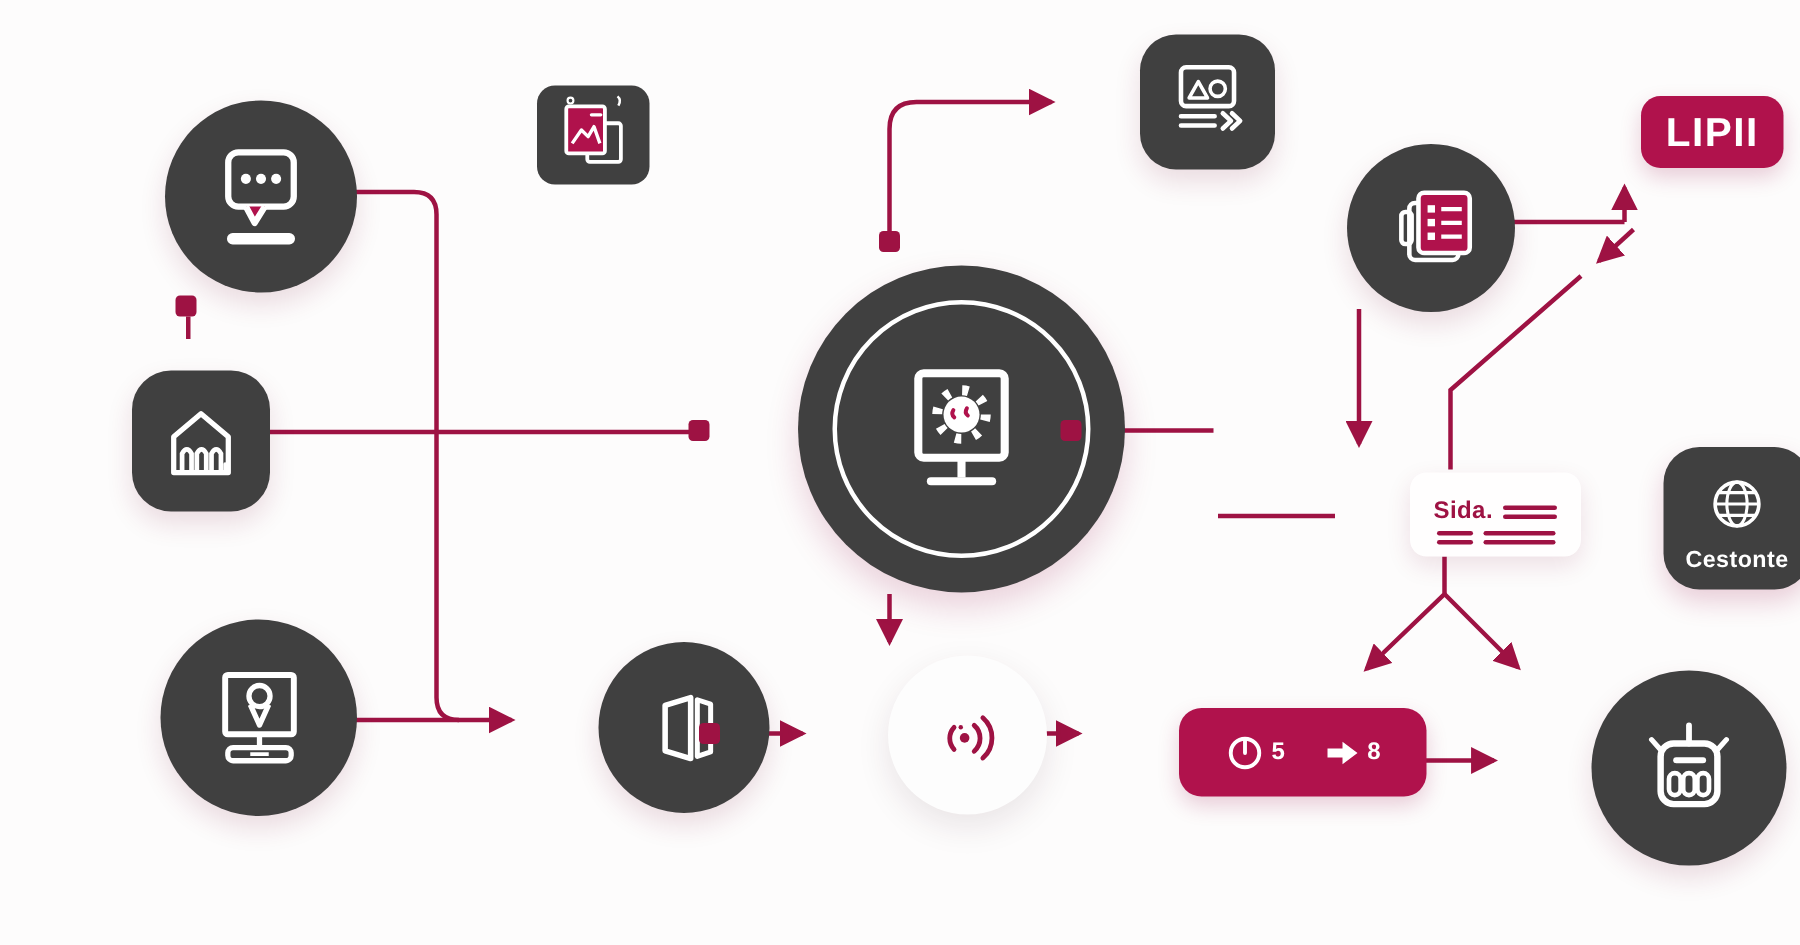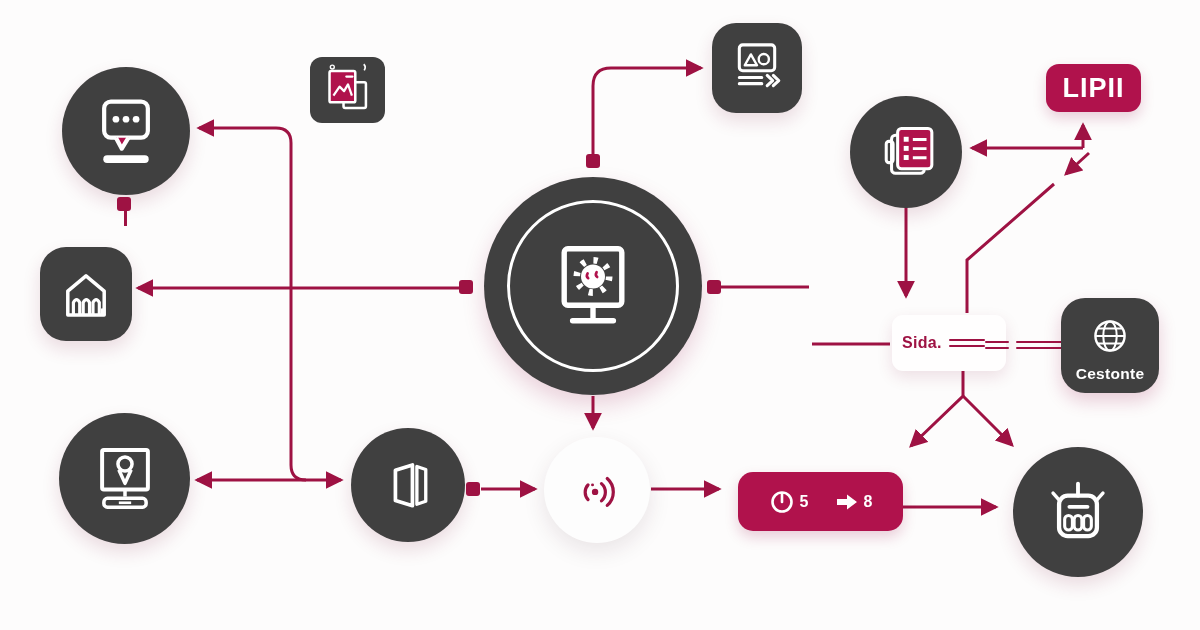--- a/index.html
+++ b/index.html
@@ -1,38 +1,38 @@
 <!DOCTYPE html>
 <html><head>
 <meta charset="utf-8">
 <style>
   html,body{margin:0;padding:0;}
   body{
     width:1200px;height:630px;position:relative;overflow:hidden;
     background:#fdfcfc;
     font-family:"Liberation Sans", sans-serif;
   }
-  .node{position:absolute;display:flex;align-items:center;justify-content:center;}
+  .node{position:absolute;display:flex;align-items:center;justify-content:center;margin-left:48px;}
   .crimson{background:#404040;}
   .circle{border-radius:50%;}
   .tile{border-radius:24px;}
   .node svg{display:block;}
   
   .hub{box-shadow:0 10px 22px rgba(150,15,70,.18);}
   .hub-ring{
     position:absolute;left:23px;top:23px;right:23px;bottom:23px;
     border:3.5px solid #ffffff;border-radius:50%;
     display:flex;align-items:center;justify-content:center;
   }
   .soft-shadow{box-shadow:0 8px 18px rgba(120,20,60,.14);}
   .white-circle{background:#fdfdfd;box-shadow:0 8px 22px rgba(60,20,40,.10);}
   .sida-card{
     background:#fffefe;border-radius:11px;
     box-shadow:0 6px 16px rgba(120,20,60,.12);
-    display:flex;flex-direction:row;justify-content:flex-start;padding:8px 10px;box-sizing:border-box;
+    display:flex;flex-direction:column;justify-content:flex-end;padding:8px 10px;box-sizing:border-box;
   }
   .sida-row{display:flex;align-items:center;gap:7px;}
   .sida-title{color:#9e1243;font-weight:bold;font-size:16px;letter-spacing:.3px;}
   .rline{background:#9e1243;height:2.6px;border-radius:2px;}
   .rstack{display:flex;flex-direction:column;gap:3.5px;}
   .lipii-box{
     background:#b0124c;border-radius:13px;
     color:#ffffff;font-weight:bold;font-size:27px;letter-spacing:1px;
     box-shadow:0 6px 14px rgba(150,15,70,.2);
   }

